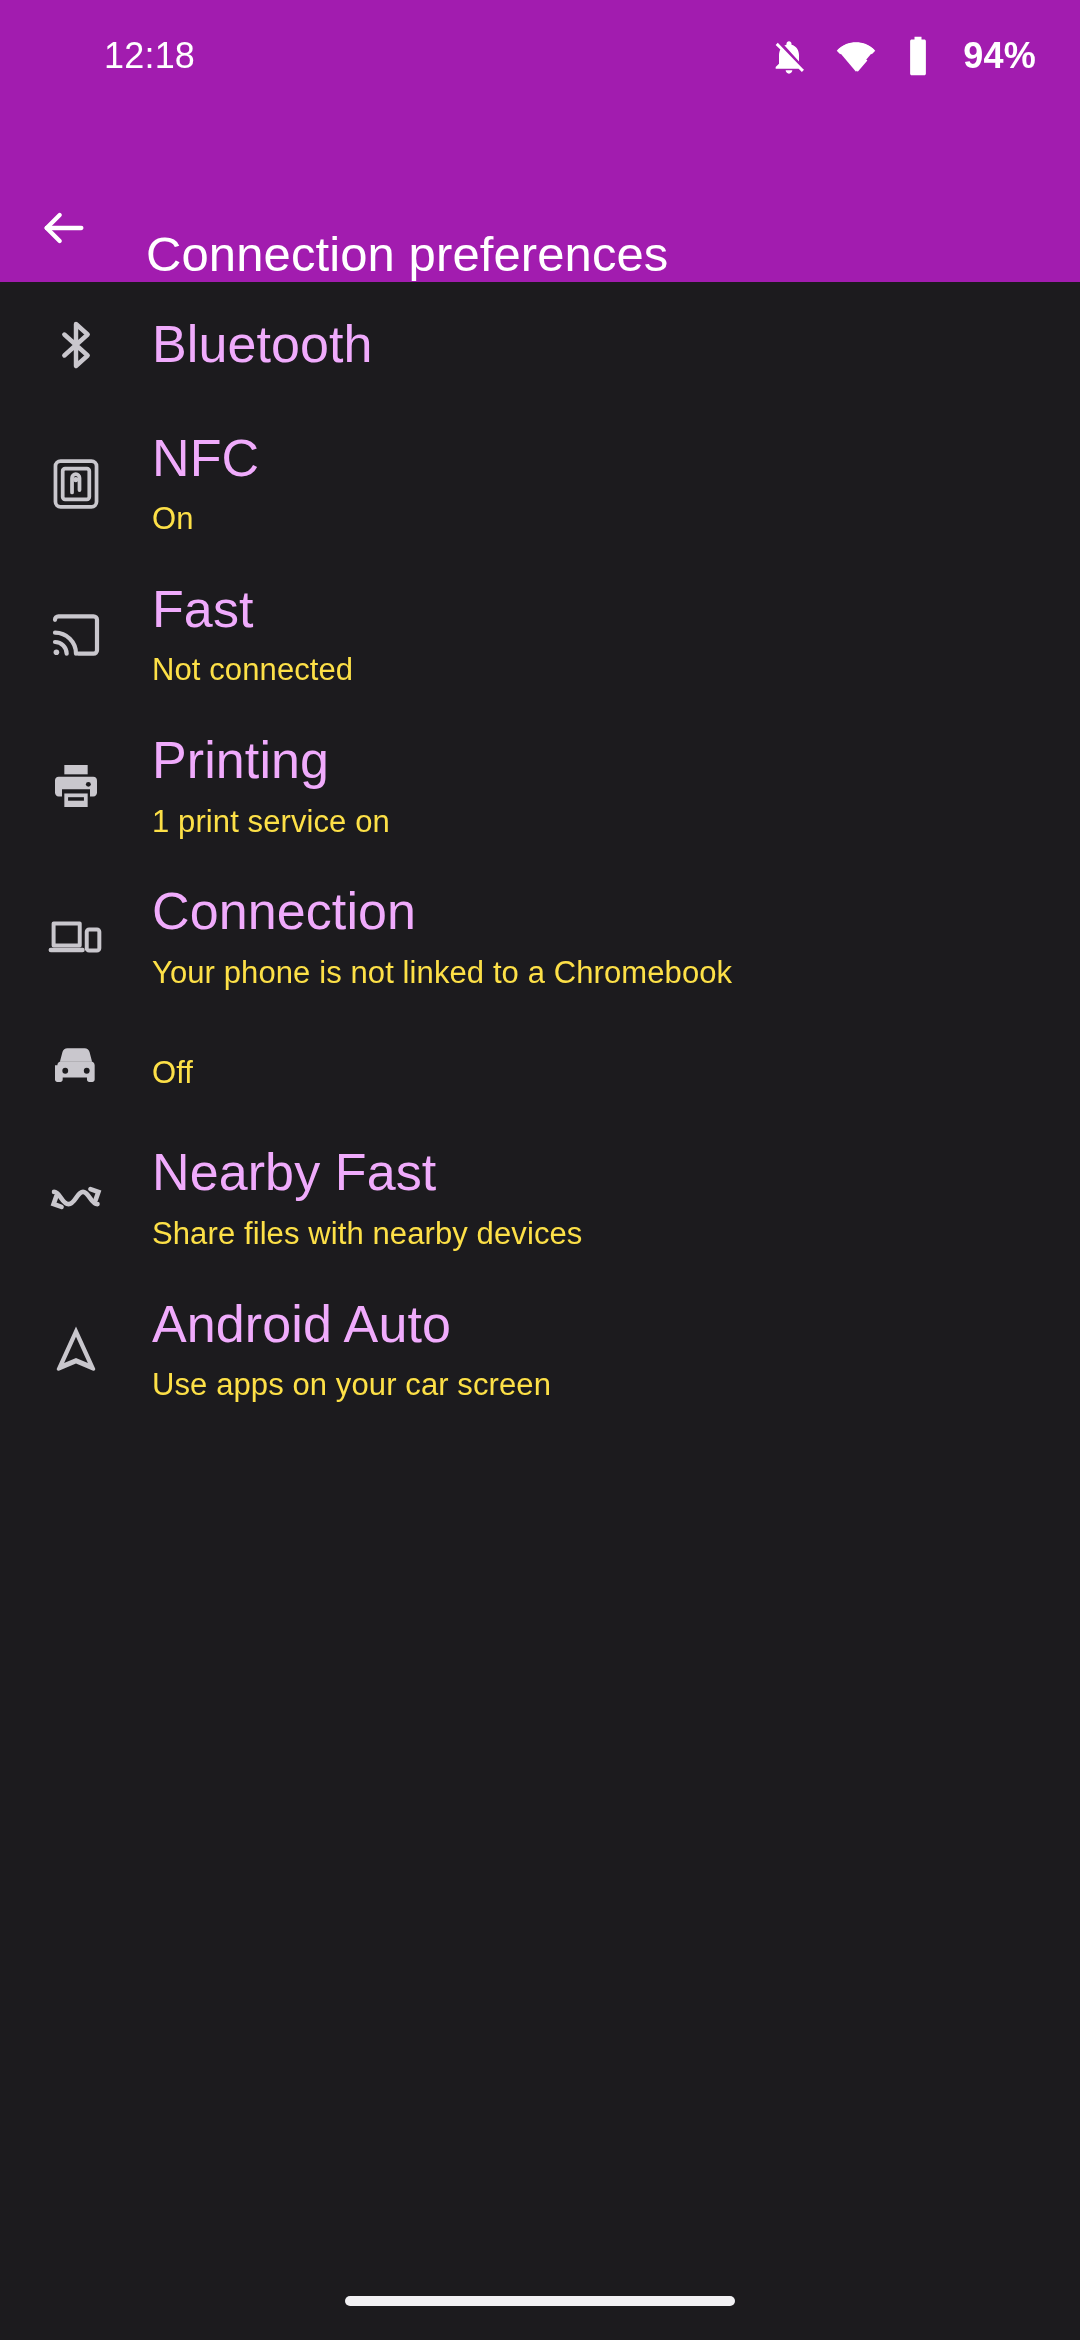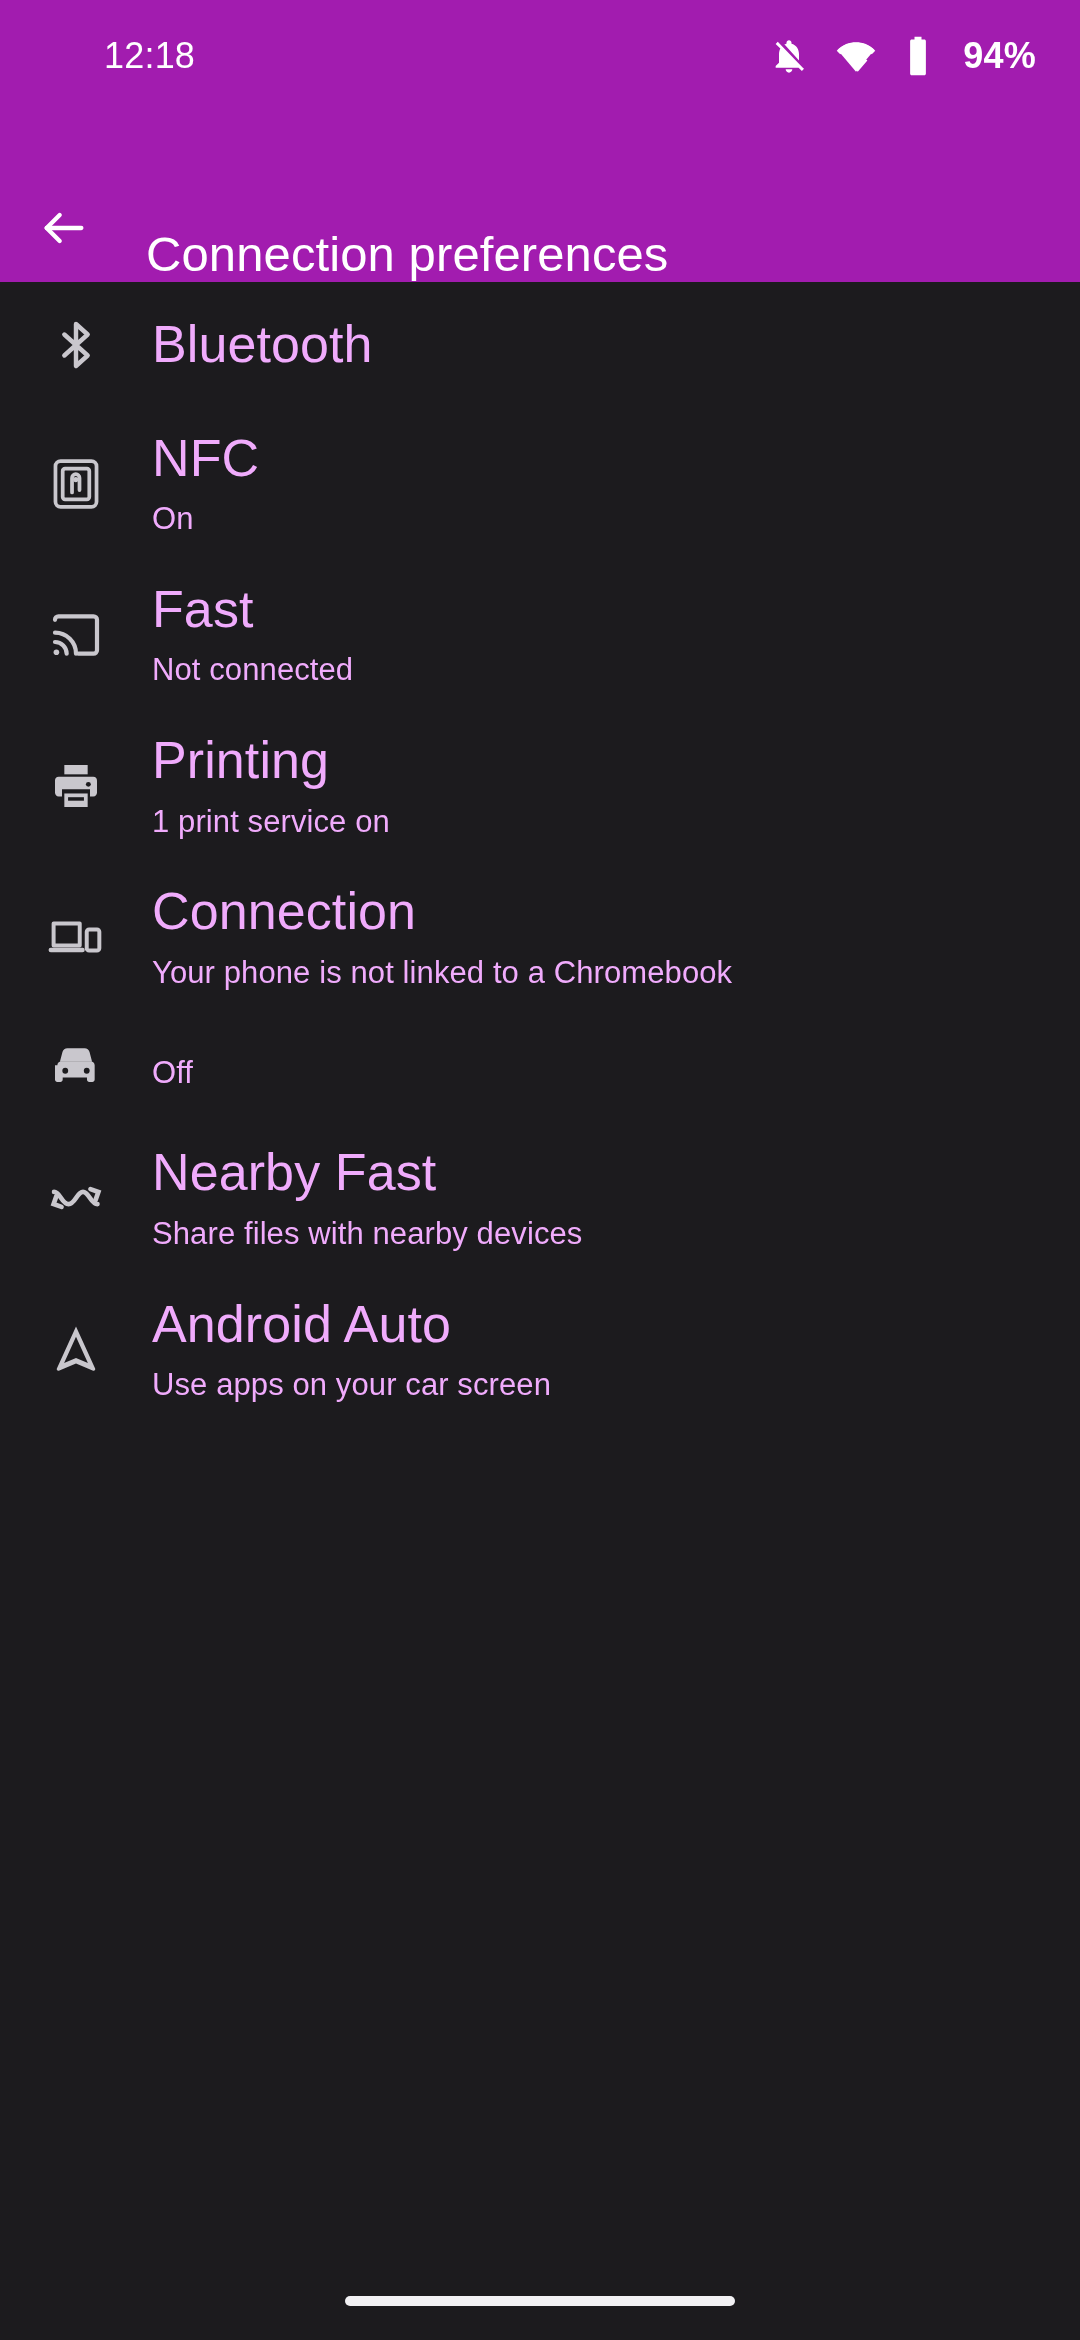--- a/index.html
+++ b/index.html
@@ -18,21 +18,21 @@
   }
   .statusbar {
     position:absolute; top:0; left:0; width:1080px; height:112px;
     display:flex; align-items:center; justify-content:space-between;
     padding:0 44px 0 0;
   }
   .clock {
     margin-left:104px;
     color:#ffffff; font-size:36px; font-weight:500; letter-spacing:.2px;
   }
-  .sys-icons { display:flex; align-items:center; gap:26px; }
+  .sys-icons { display:flex; align-items:flex-end; gap:26px; }
   .sys-icons svg { display:block; }
   .battery-pct {
     color:#ffffff; font-size:36px; font-weight:600; letter-spacing:.2px;
     margin-left:4px;
   }
 
   .appbar {
     position:absolute; top:112px; left:0; width:1080px; height:170px;
     display:flex; align-items:flex-end;
   }
@@ -57,21 +57,21 @@
     width:152px; flex:0 0 152px;
     display:flex; align-items:center; justify-content:center;
   }
   .row-icon svg { display:block; }
   .row-text { display:flex; flex-direction:column; justify-content:center; }
   .row-title {
     color:#f0abfc; font-size:52px; font-weight:400;
     line-height:1.18; letter-spacing:.1px;
   }
   .row-sub {
-    color:#f0abfc; font-size:31px; font-weight:400;
+    color:#fde047; font-size:31px; font-weight:400;
     line-height:1.25; margin-top:11px; letter-spacing:.1px;
   }
   .row.no-sub { min-height:126px; }
 
   
   .gesture-bar {
     position:absolute; left:50%; transform:translateX(-50%);
     bottom:34px; width:390px; height:10px;
     background:#f2f1f4; border-radius:6px;
   }

